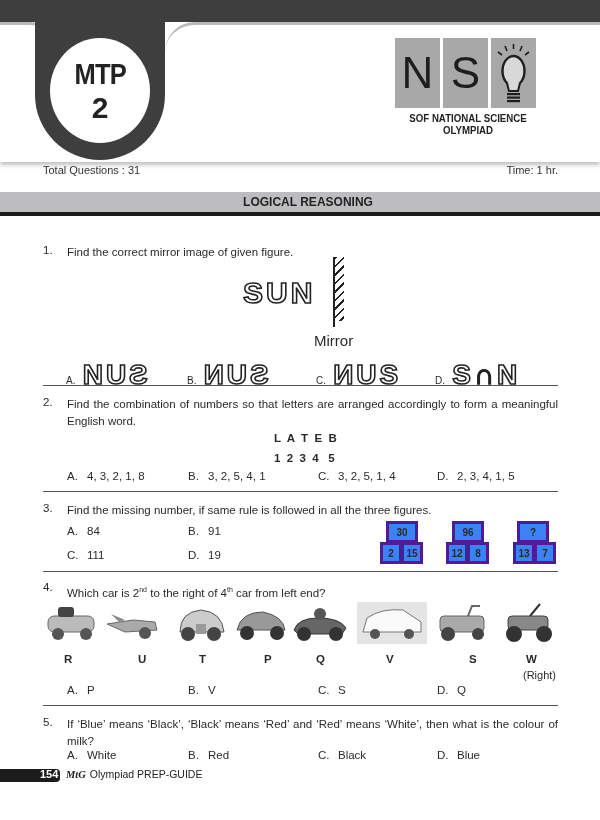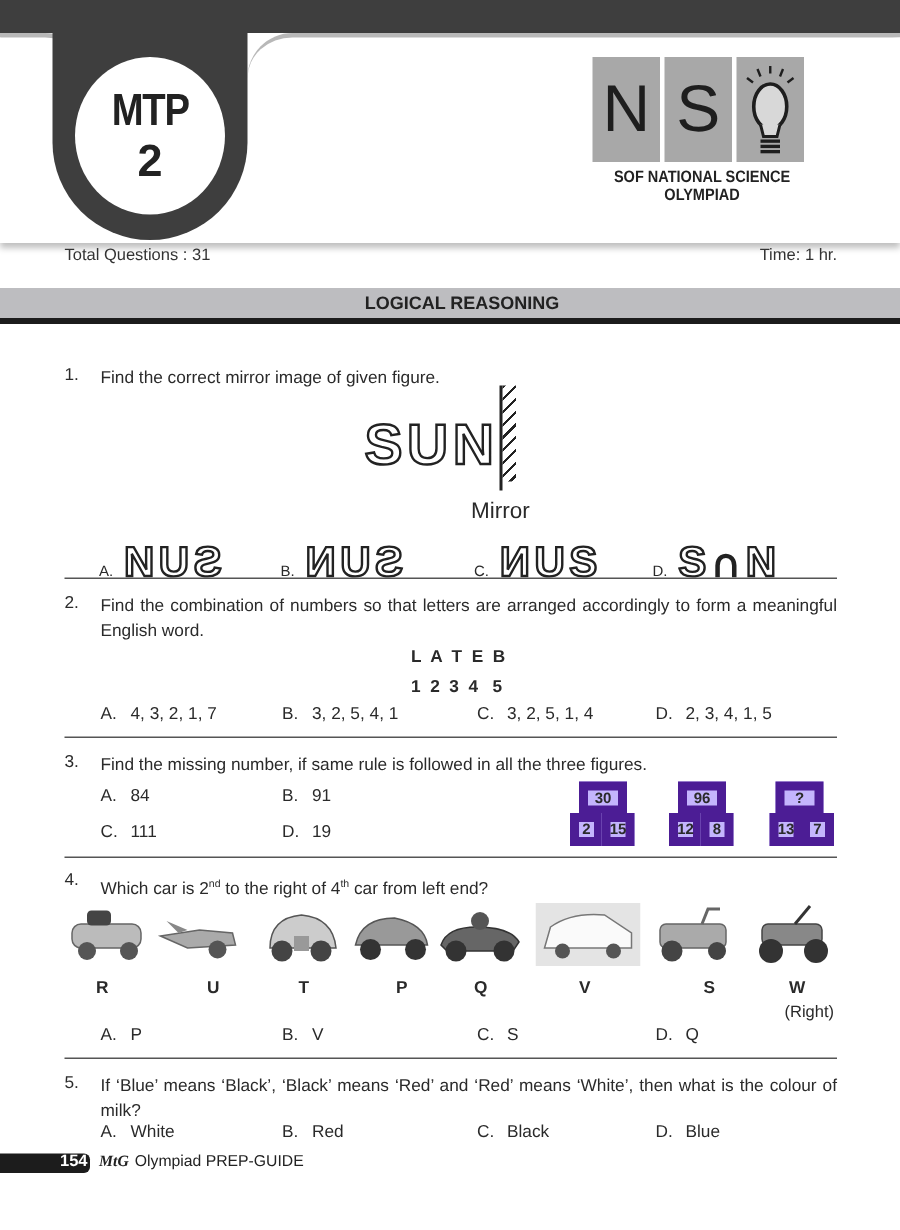--- a/index.html
+++ b/index.html
@@ -55,21 +55,21 @@
   .opt .lbl { display: inline-block; width: 20px; }
   .divider { position: absolute; left: 43px; width: 515px; height: 1px; background: #555; }
 
   .outline-word { font-family: "Liberation Sans", sans-serif; font-weight: bold; color: #fff;
                   -webkit-text-stroke: 1.6px #222; letter-spacing: 3px; }
 
   .mirror-line { position: absolute; left: 333px; top: 257px; width: 2px; height: 70px; background: #222; }
   .mirror-hatch { position: absolute; left: 335px; top: 257px; width: 9px; height: 64px;
     background: repeating-linear-gradient(135deg, #222 0 1.5px, transparent 1.5px 6px); }
 
-  .box { position: absolute; border: 6px solid #4c1d95; font-size: 10px; font-weight: bold; display: flex; align-items: center; justify-content: center; background: #c4b5fd; }
+  .box { position: absolute; border: 3px solid #4c1d95; font-size: 10px; font-weight: bold; display: flex; align-items: center; justify-content: center; background: #3b82f6; }
 
   .car { position: absolute; top: 602px; width: 55px; height: 42px; }
   .car-label { position: absolute; top: 653px; font-weight: bold; font-size: 11.5px; }
 
   .footer-bar { position: absolute; left: 0; top: 769px; width: 60px; height: 13px; background: #1c1c1c; border-top-right-radius: 4px; border-bottom-right-radius: 4px; }
   .footer-page { position: absolute; left: 40px; top: 768px; font-weight: bold; font-size: 11px; color: #fff; }
   .footer-brand { position: absolute; left: 66px; top: 768px; font-size: 10.5px; color: #222; }
   .footer-brand .mtg { font-family: "Liberation Serif", serif; font-weight: bold; font-style: italic; margin-right: 4px; }
 </style>
 </head>
@@ -118,21 +118,21 @@
 </div>
 
 <div class="section-bar">
   <span>LOGICAL REASONING</span>
 </div>
 
 <div class="q" style="top:244px;">
   <span class="qnum">1.</span>
   <div class="qtext">Find the correct mirror image of given figure.</div>
 </div>
-<div class="outline-word" style="position:absolute; left:243px; top:276px; font-size:38px;">SUN</div>
+<div class="outline-word" style="position:absolute; left:243px; top:276px; font-size:30px;">SUN</div>
 <div class="mirror-line"></div>
 <div class="mirror-hatch"></div>
 <div style="position:absolute; left:314px; top:332px; font-size:15px;">Mirror</div>
 
 <div class="opt" style="left:66px; top:359px;">
   <span style="font-size:10px;">A.</span>
   <span class="outline-word" style="font-size:28px; margin-left:4px;">NUƧ</span>
 </div>
 <div class="opt" style="left:187px; top:359px;">
   <span style="font-size:10px;">B.</span>
@@ -147,21 +147,21 @@
   <span class="outline-word" style="font-size:28px; margin-left:4px;">S∩N</span>
 </div>
 <div class="divider" style="top:385px;"></div>
 
 <div class="q" style="top:396px;">
   <span class="qnum">2.</span>
   <div class="qtext">Find the combination of numbers so that letters are arranged accordingly to form a meaningful English word.</div>
 </div>
 <div style="position:absolute; left:274px; top:432px; font-weight:bold; font-size:11.5px; white-space:pre;">L  A  T  E  B</div>
 <div style="position:absolute; left:274px; top:452px; font-weight:bold; font-size:11.5px; white-space:pre;">1  2  3  4   5</div>
-<div class="opt" style="left:67px; top:470px;"><span class="lbl">A.</span><span>4, 3, 2, 1, 7</span></div>
+<div class="opt" style="left:67px; top:470px;"><span class="lbl">A.</span><span>4, 3, 2, 1, 8</span></div>
 <div class="opt" style="left:188px; top:470px;"><span class="lbl">B.</span><span>3, 2, 5, 4, 1</span></div>
 <div class="opt" style="left:318px; top:470px;"><span class="lbl">C.</span><span>3, 2, 5, 1, 4</span></div>
 <div class="opt" style="left:437px; top:470px;"><span class="lbl">D.</span><span>2, 3, 4, 1, 5</span></div>
 <div class="divider" style="top:491px;"></div>
 
 <div class="q" style="top:502px;">
   <span class="qnum">3.</span>
   <div class="qtext">Find the missing number, if same rule is followed in all the three figures.</div>
 </div>
 <div class="opt" style="left:67px; top:525px;"><span class="lbl">A.</span><span>84</span></div>

